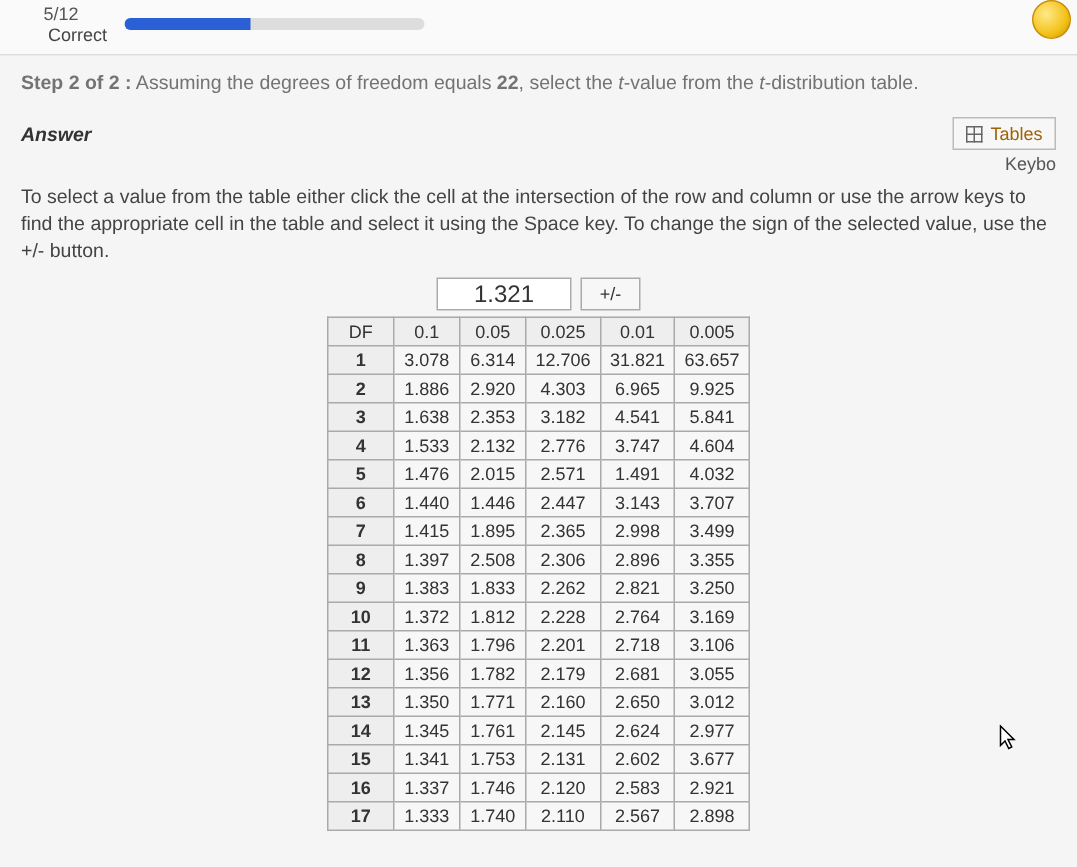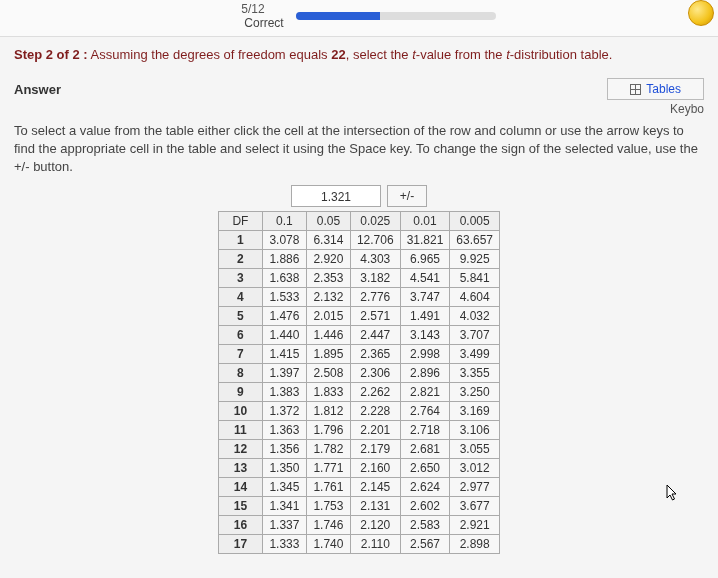--- a/index.html
+++ b/index.html
@@ -9,70 +9,70 @@
       color: #444;
       background: #f5f5f5;
       width: 718px;
       height: 578px;
       overflow: hidden;
       position: relative;
     }
     .top-bar {
       display: flex;
       align-items: center;
-      justify-content: center;
+      justify-content: flex-start;
       gap: 12px;
       padding: 2px 10px 6px 10px;
       border-bottom: 1px solid #ddd;
       background: #fafafa;
     }
     .progress-text { text-align: center; font-size: 12px; color: #555; }
     .progress-label { font-size: 12px; color: #444; margin-left: 22px; }
     .progress-wrap { width: 200px; height: 8px; background: #ddd; border-radius: 4px; overflow: hidden; }
     .progress-fill { height: 100%; width: 42%; background: #2a5fd6; }
     .coin {
       width: 26px; height: 26px; border-radius: 50%;
       background: radial-gradient(circle at 35% 35%, #ffe98a, #f3c21a 60%, #c98d00);
       border: 1px solid #c98d00;
       position: absolute; right: 4px; top: 0px;
     }
     .content { padding: 10px 14px; }
     .q-text { margin: 6px 0 10px 0; color: #333; }
     .q-text i { font-style: italic; }
-    .step-line { margin-bottom: 16px; color: #7f1d1d; }
+    .step-line { margin-bottom: 16px; color: #737373; }
     .step-line b { font-weight: 600; }
     .answer-row {
       display: flex; justify-content: space-between; align-items: center;
       margin: 4px 0 2px 0;
     }
-    .answer-label { font-weight: 600; color: #333; }
+    .answer-label { font-weight: 600; color: #333; font-style: italic; }
     .tables-btn {
       border: 1px solid #bbb; background: #f7f7f7;
-      padding: 3px 22px; font-size: 12px; color: #1d4ed8;
+      padding: 3px 8px; font-size: 12px; color: #a16207;
       display: flex; align-items: center; gap: 5px;
       cursor: pointer;
     }
     .tables-btn .grid-icon {
       width: 11px; height: 11px;
       background:
         linear-gradient(#666,#666) 0 0/100% 1px no-repeat,
         linear-gradient(#666,#666) 0 50%/100% 1px no-repeat,
         linear-gradient(#666,#666) 0 100%/100% 1px no-repeat,
         linear-gradient(#666,#666) 0 0/1px 100% no-repeat,
         linear-gradient(#666,#666) 50% 0/1px 100% no-repeat,
         linear-gradient(#666,#666) 100% 0/1px 100% no-repeat;
     }
     .keybo { text-align: right; font-size: 12px; color: #555; margin: 2px 0 6px 0; }
     .instructions { color: #444; margin-bottom: 8px; line-height: 1.4; }
     .table-zone { display: flex; flex-direction: column; align-items: center; }
     .value-row { display: flex; gap: 6px; margin-bottom: 4px; align-items: center; }
     .value-box {
       width: 90px; height: 22px; border: 1px solid #aaa;
       background: #fff; text-align: center; line-height: 22px;
-      font-size: 12px; color: #333;
+      font-size: 16px; color: #333;
     }
     .pm-btn {
       width: 40px; height: 22px; border: 1px solid #aaa;
       background: #f7f7f7; text-align: center; line-height: 20px;
       font-size: 12px; color: #333; cursor: pointer;
     }
     table.t-dist {
       border-collapse: collapse;
       font-size: 12px;
       color: #333;

